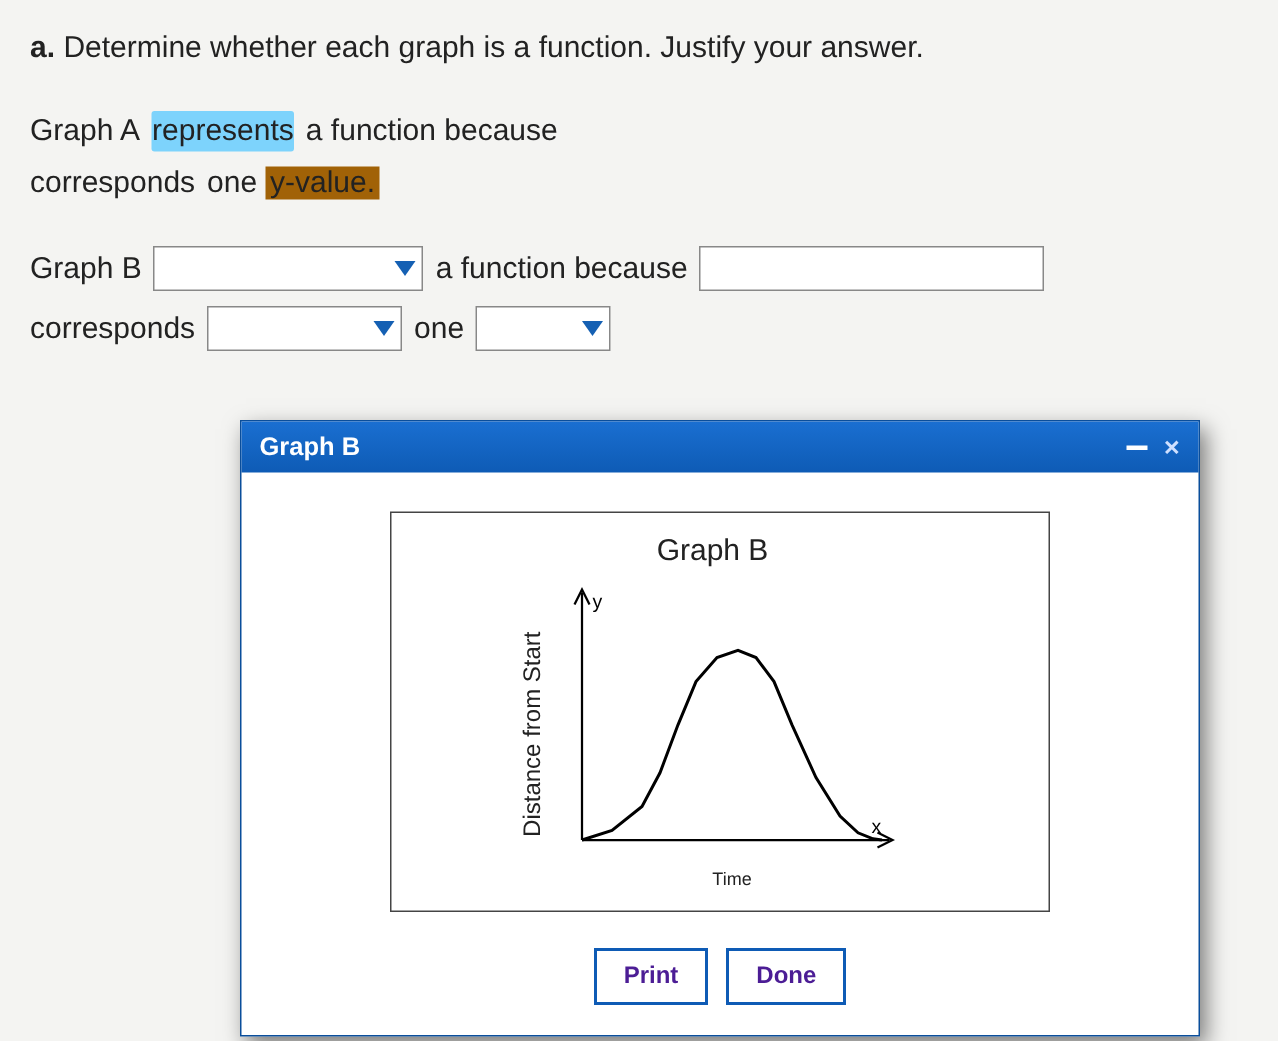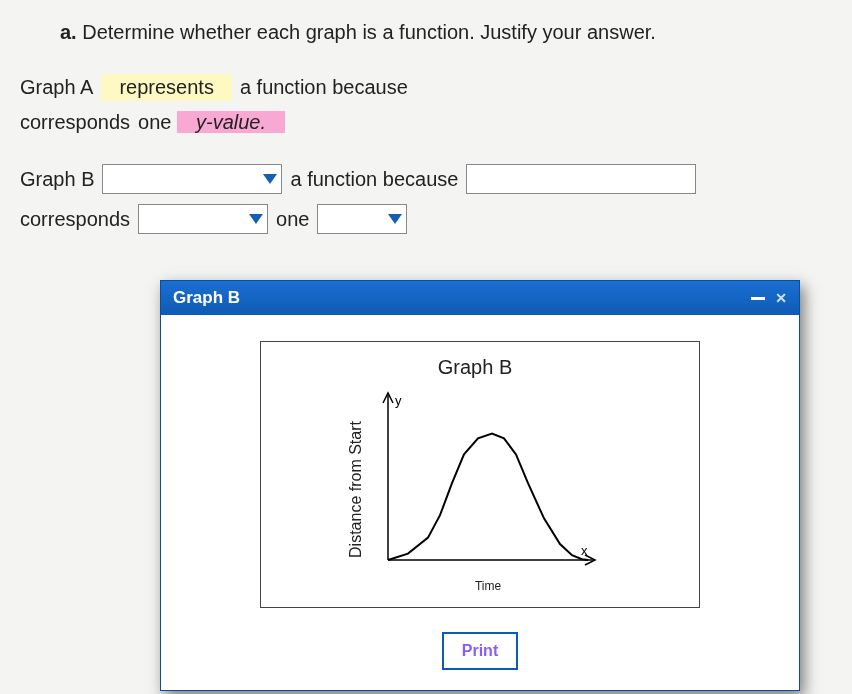--- a/index.html
+++ b/index.html
@@ -7,36 +7,36 @@
       font-family: Arial, Helvetica, sans-serif;
       background: #f4f4f2;
       width: 852px;
       height: 694px;
       padding: 18px 20px;
       color: #222;
       font-size: 20px;
       position: relative;
     }
     .question-letter { font-weight: bold; }
-    .prompt { margin-bottom: 28px; line-height: 1.4; margin-left: 40px; }
+    .prompt { margin-bottom: 28px; line-height: 1.4; }
     .sentence-row {
       display: flex;
       flex-wrap: wrap;
       align-items: center;
       gap: 8px;
       margin-bottom: 10px;
       text-align: right;
     }
     .filled-blank {
-      background: #fef9c3;
-      padding: 2px 18px;
+      background: #7dd3fc;
+      padding: 2px 0;
       border-radius: 2px;
       white-space: nowrap;
     }
-    .hl { background: #f9a8d4; padding: 0 19px; font-style: italic; }
+    .hl { background: #a16207; padding: 0 3px; }
     .empty-blank, .select-blank {
       background: #fff;
       border: 1px solid #888;
       height: 30px;
       display: inline-flex;
       align-items: center;
       justify-content: flex-end;
       padding: 0 4px;
       position: relative;
     }
@@ -106,21 +106,21 @@
     svg.plot { display:block; }
     .xlabel { font-size: 12px; margin-top: 4px; }
     .btn-row {
       display: flex;
       gap: 12px;
       margin-top: 24px;
     }
     .btn {
       border: 2px solid #0e5bb5;
       background: #fff;
-      color: #8b5cf6;
+      color: #4c1d95;
       font-weight: bold;
       font-size: 16px;
       padding: 8px 18px;
       cursor: pointer;
     }
   </style>
 </head>
 <body>
 
 <div class="prompt">
@@ -189,15 +189,16 @@
             <text x="22" y="20" font-size="13">y</text>
             <text x="208" y="170" font-size="13">x</text>
             <path id="curve-path" fill="none" stroke="#000" stroke-width="2" d="M15.0 175.0 L35.0 168.6 L55.0 152.6 L67.0 130.2 L79.0 98.2 L91.0 69.4 L105.0 53.4 L119.0 48.6 L131.0 53.4 L143.0 69.4 L155.0 98.2 L171.0 133.4 L187.0 159.0 L199.0 170.2 L209.0 174.2 L215.0 175.0"></path>
           </svg>
           <div class="xlabel">Time</div>
         </div>
       </div>
     </div>
     <div class="btn-row">
       <button class="btn">Print</button>
+      <button class="btn">Done</button>
     </div>
   </div>
 </div>
 
 </body></html>

